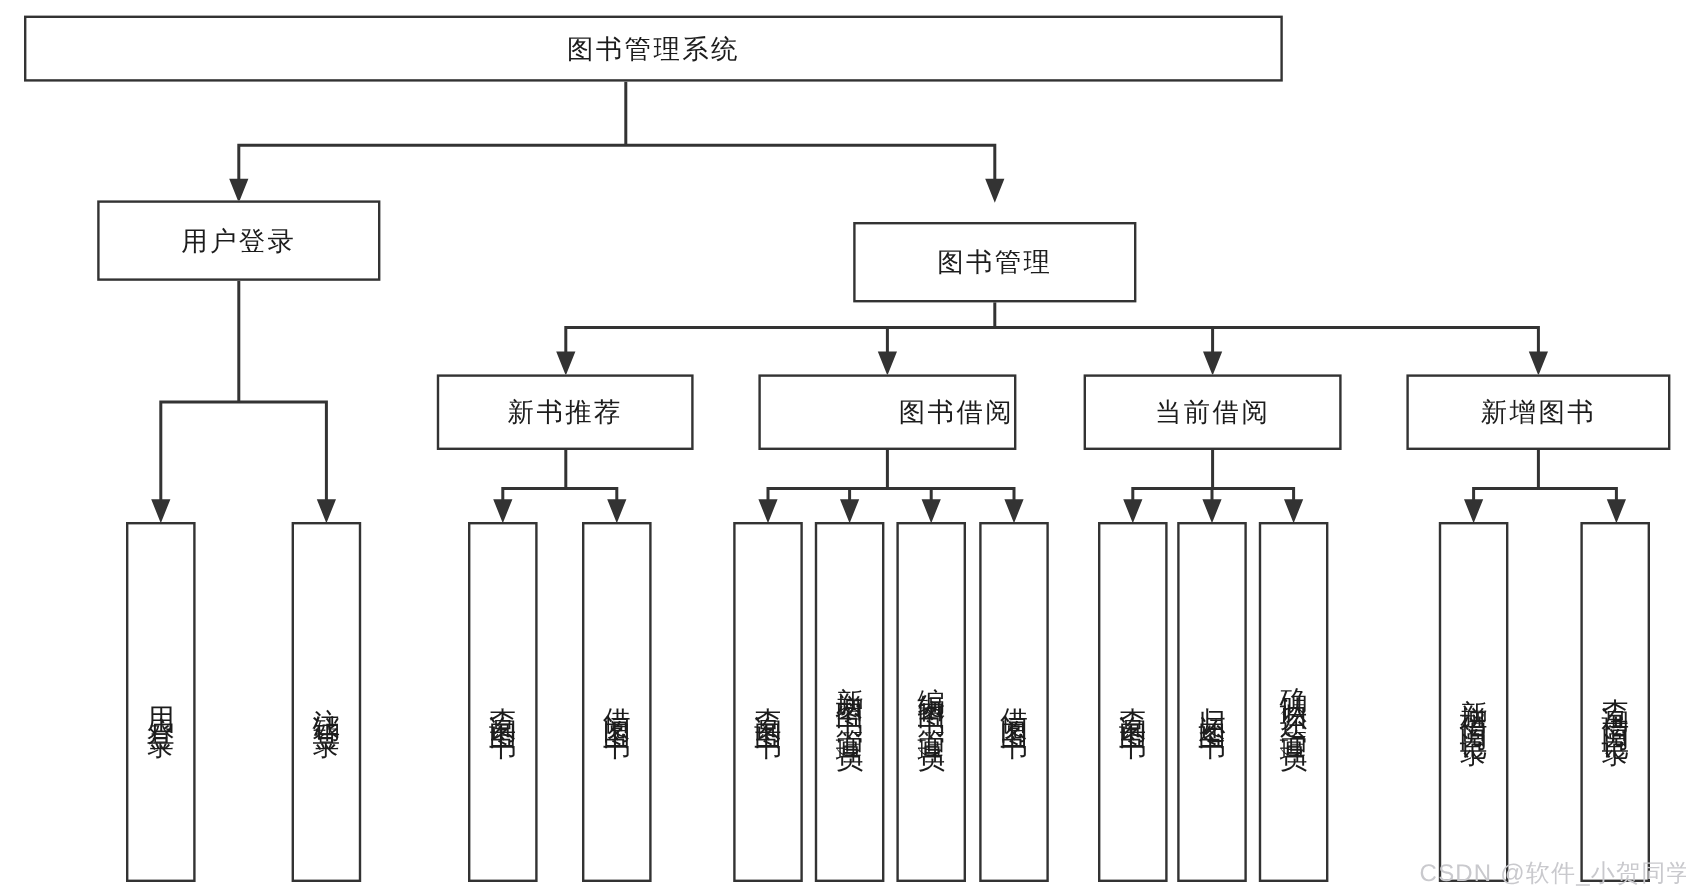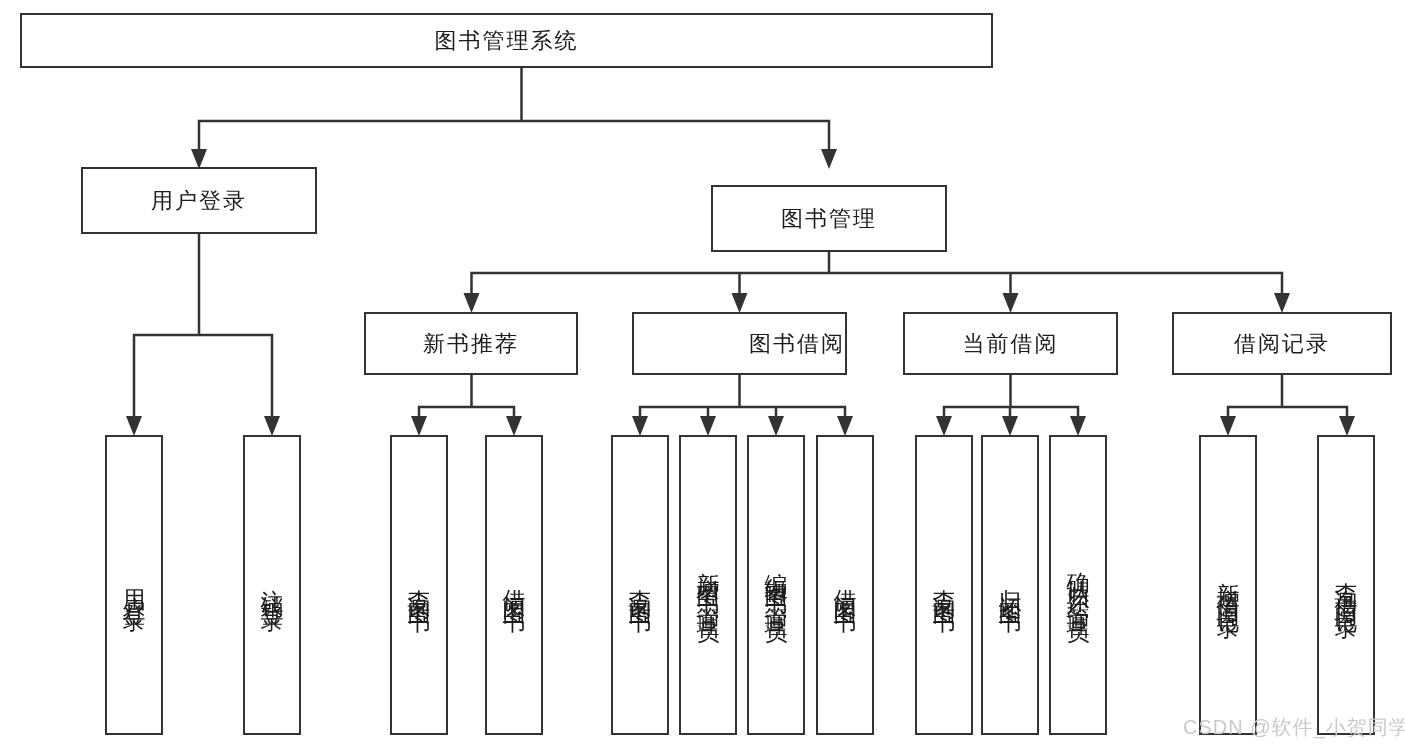--- a/index.html
+++ b/index.html
@@ -29,21 +29,21 @@
     white-space:nowrap;
   }
   .v .lbl{
     writing-mode:vertical-rl;
     text-orientation:mixed;
     font-size:23px;
     letter-spacing:7px;
     line-height:1;
     color:#1c1c1c;
   }
-  .root{left:20px;top:13px;width:973px;height:55px;}
+  .root{left:20px;top:13px;width:1049px;height:55px;}
   .b0{left:81px;top:167px;width:236px;height:67px;}
   .b1{left:711px;top:185px;width:236px;height:67px;}
   .s0{left:364px;top:312px;width:214px;height:63px;align-items:center;}
   .s1{left:632px;top:312px;width:215px;height:63px;justify-content:flex-end;}
   .s2{left:903px;top:312px;width:215px;height:63px;}
   .s3{left:1172px;top:312px;width:220px;height:63px;}
   .leaf{top:435px;width:58px;height:300px;}
   .watermark{
     position:absolute;
     left:1183px;top:714px;
@@ -114,21 +114,21 @@
   <div class="node h s0">
     <span class="lbl">新书推荐</span>
   </div>
   <div class="node h s1">
     <span class="lbl">图书借阅</span>
   </div>
   <div class="node h s2">
     <span class="lbl">当前借阅</span>
   </div>
   <div class="node h s3">
-    <span class="lbl">借阅记录</span>
+    <span class="lbl">新增图书</span>
   </div>
 
   <div class="node v leaf" style="left:105px">
     <span class="lbl">用户登录</span>
   </div>
   <div class="node v leaf" style="left:243px">
     <span class="lbl">注销登录</span>
   </div>
 
   <div class="node v leaf" style="left:390px">

